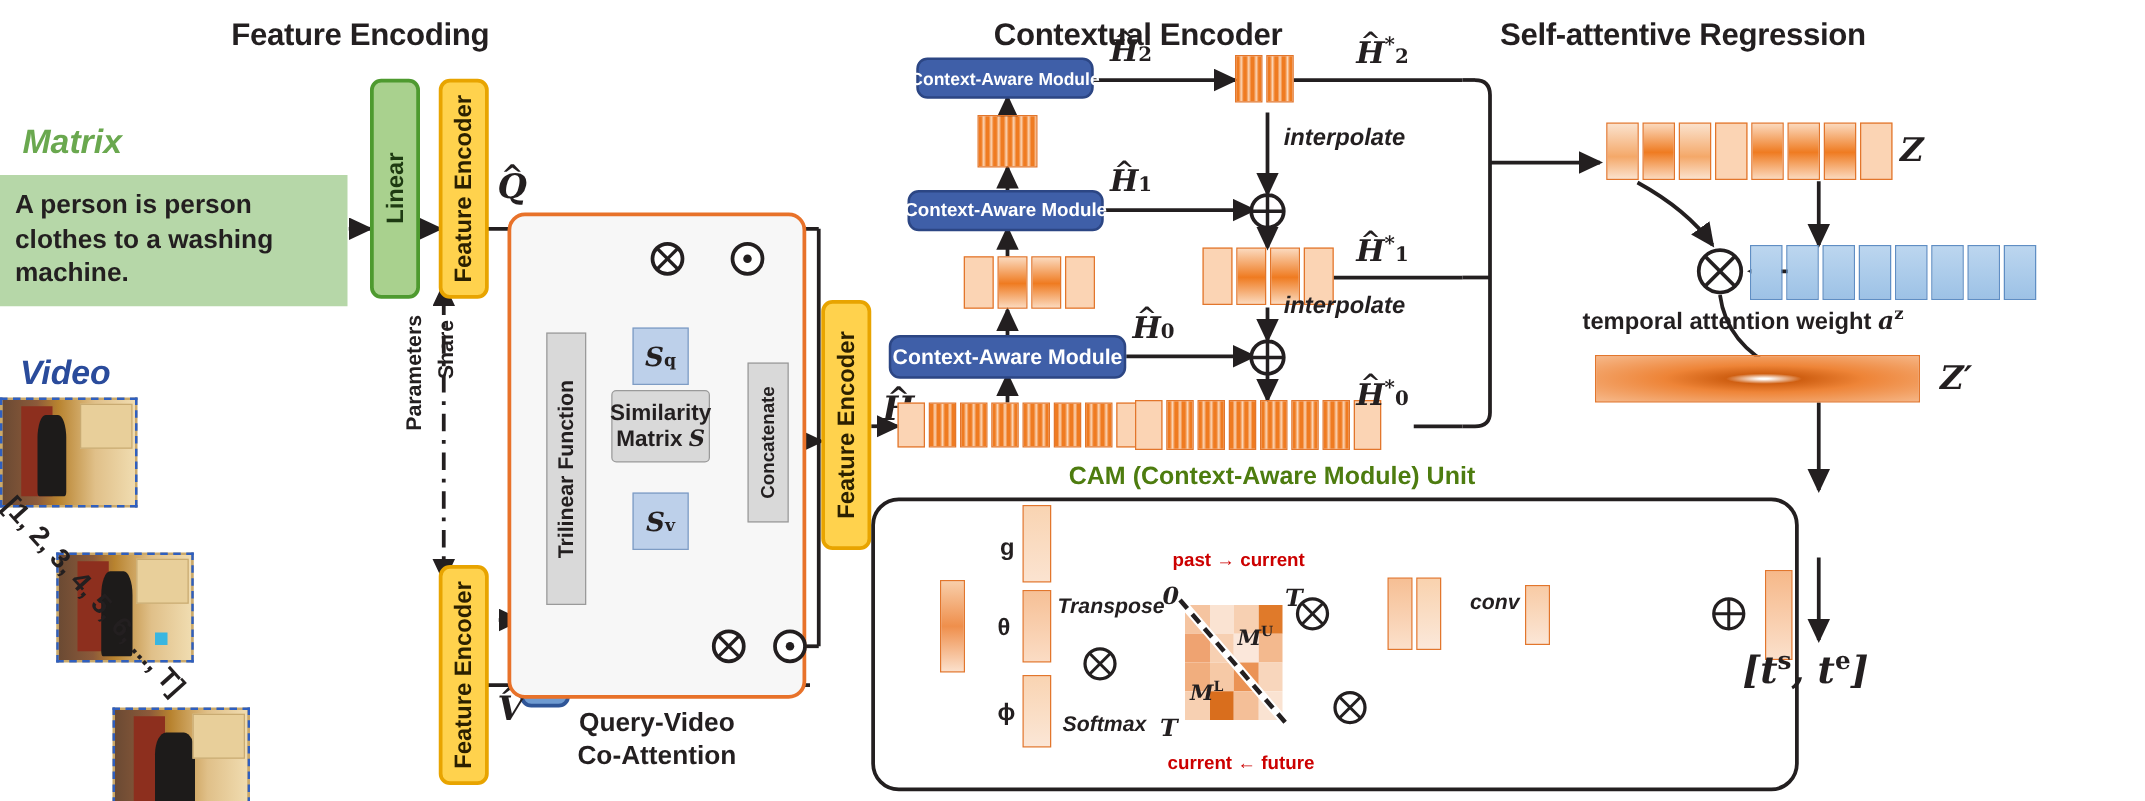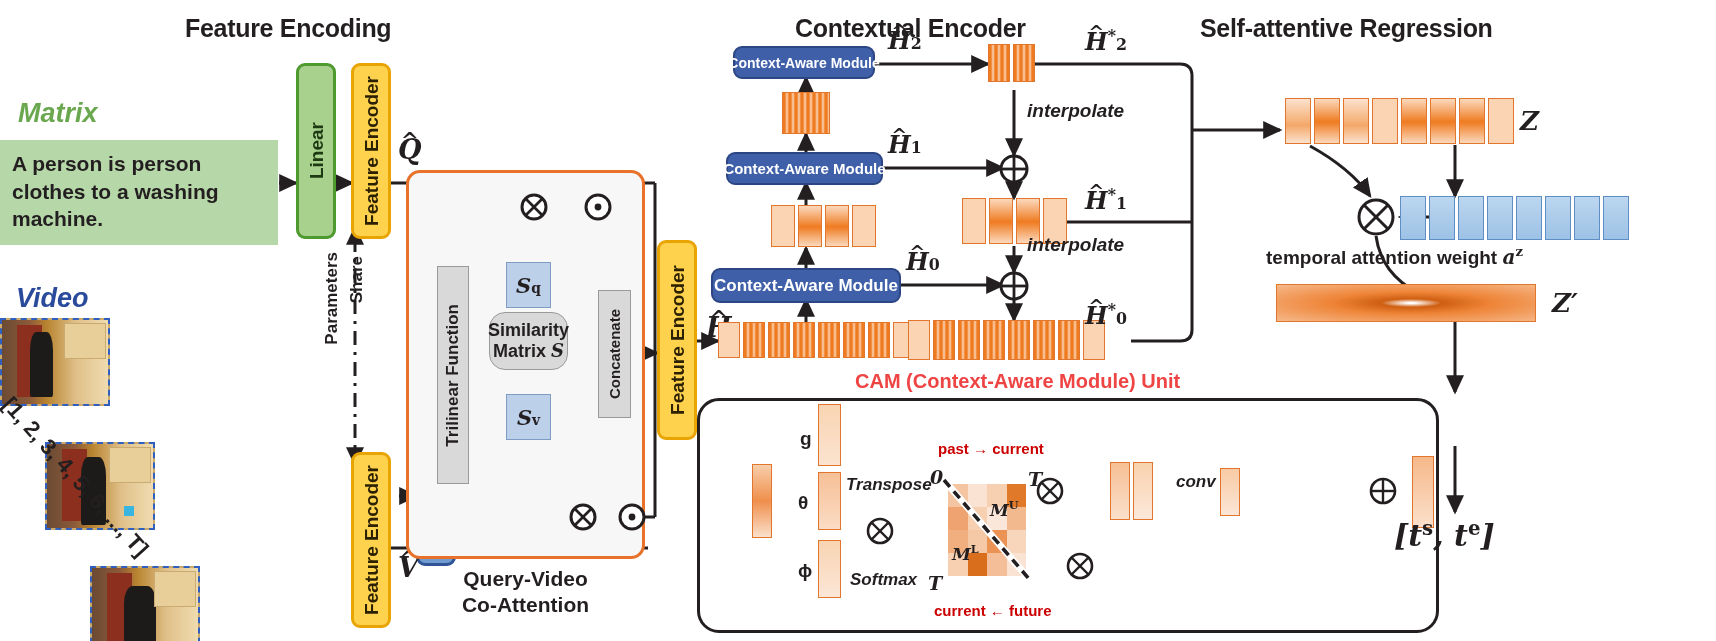--- a/index.html
+++ b/index.html
@@ -49,21 +49,21 @@
 
   
   .greybox {
     background:#d9d9d9; border:1px solid #9a9a9a;
     display:flex; align-items:center; justify-content:center;
     text-align:center; font-weight:bold; color:#231f20;
   }
   .greybox.vert span {
     writing-mode:vertical-rl; transform:rotate(180deg); white-space:nowrap;
   }
-  .greybox.round { border-radius:16px; }
+  .greybox.round { border-radius:4px; }
   .bluebox {
     background:#bdd0ea; border:1px solid #7e9cc4;
     display:flex; align-items:center; justify-content:center;
     font-weight:bold; font-style:italic; color:#16233a;
   }
 
   
   .coatt-outer {
     border:3px solid #e8722a; border-radius:14px;
     background:#f7f7f7;
@@ -101,21 +101,21 @@
   .mlp-box {
     border:3px solid #231f20; border-radius:12px; background:#fff;
     display:flex; align-items:center; justify-content:center;
     font-size:25px; font-weight:bold; color:#231f20;
   }
 
   
   .camunit {
     border:3px solid #231f20; border-radius:22px; background:#fff;
   }
-  .camunit-cap { font-size:20px; font-weight:bold; color:#ef4444; white-space:nowrap; }
+  .camunit-cap { font-size:20px; font-weight:bold; color:#4d7c0f; white-space:nowrap; }
 
   
   .vframe {
     border:2px dashed #2f5fbf;
     background:#caa96b;
     overflow:hidden;
     position:relative;
   }
   .vf-wall  { position:absolute; inset:0; background:linear-gradient(90deg,#6b4a33 0%,#8c5a3a 26%,#b8832f 42%,#e0c089 70%,#f0dcb0 100%); }
   .vf-door  { position:absolute; left:14%; top:6%; width:24%; height:86%; background:#8d2f1e; }

